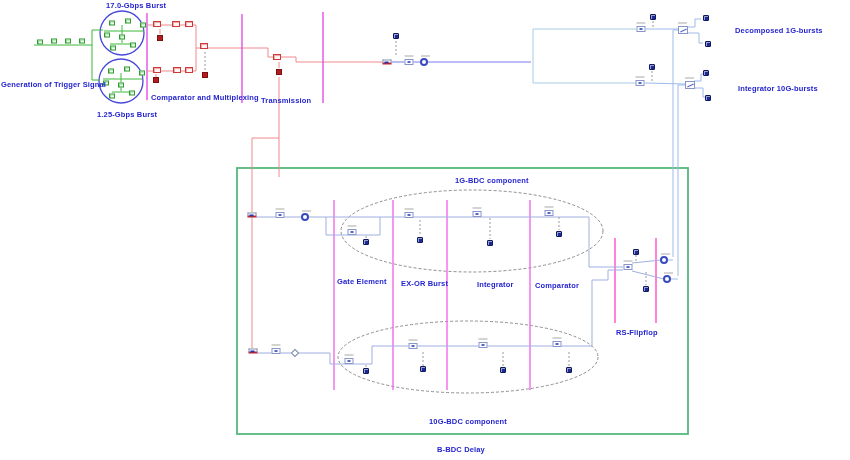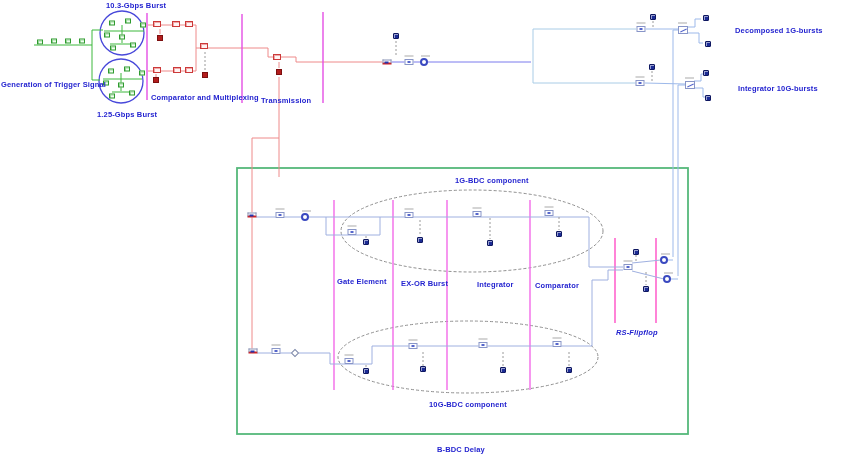--- a/index.html
+++ b/index.html
@@ -200,28 +200,28 @@
       <div class="node m" style="left: 366px; top: 371px;"></div>
       <div class="node c" style="left: 413px; top: 346px;"></div>
       <div class="node m" style="left: 423px; top: 369px;"></div>
       <div class="node c" style="left: 483px; top: 345px;"></div>
       <div class="node m" style="left: 503px; top: 370px;"></div>
       <div class="node c" style="left: 557px; top: 344px;"></div>
       <div class="node m" style="left: 569px; top: 370px;"></div>
     </div>
   <div id="label-layer">
       <div class="lbl" style="left: 1px; top: 80px;">Generation of Trigger Signal</div>
-      <div class="lbl" style="left: 106px; top: 1px;">10.3-Gbps Burst</div>
+      <div class="lbl" style="left: 106px; top: 1px;">17.0-Gbps Burst</div>
       <div class="lbl" style="left: 97px; top: 110px;">1.25-Gbps Burst</div>
       <div class="lbl" style="left: 151px; top: 93px;">Comparator and Multiplexing</div>
       <div class="lbl" style="left: 261px; top: 96px;">Transmission</div>
       <div class="lbl" style="left: 735px; top: 26px;">Decomposed 1G-bursts</div>
       <div class="lbl" style="left: 738px; top: 84px;">Integrator 10G-bursts</div>
       <div class="lbl" style="left: 455px; top: 176px;">1G-BDC component</div>
       <div class="lbl" style="left: 337px; top: 277px;">Gate Element</div>
       <div class="lbl" style="left: 401px; top: 279px;">EX-OR Burst</div>
       <div class="lbl" style="left: 477px; top: 280px;">Integrator</div>
       <div class="lbl" style="left: 535px; top: 281px;">Comparator</div>
-      <div class="lbl" style="left: 616px; top: 328px; font-style: italic;">RS-Flipflop</div>
-      <div class="lbl" style="left: 429px; top: 400px; text-align: right;">10G-BDC component</div>
+      <div class="lbl" style="left: 616px; top: 328px;">RS-Flipflop</div>
+      <div class="lbl" style="left: 429px; top: 417px; text-align: right;">10G-BDC component</div>
       <div class="lbl" style="left: 437px; top: 445px;">B-BDC Delay</div>
     </div>
 </div>
 
 </body></html>

